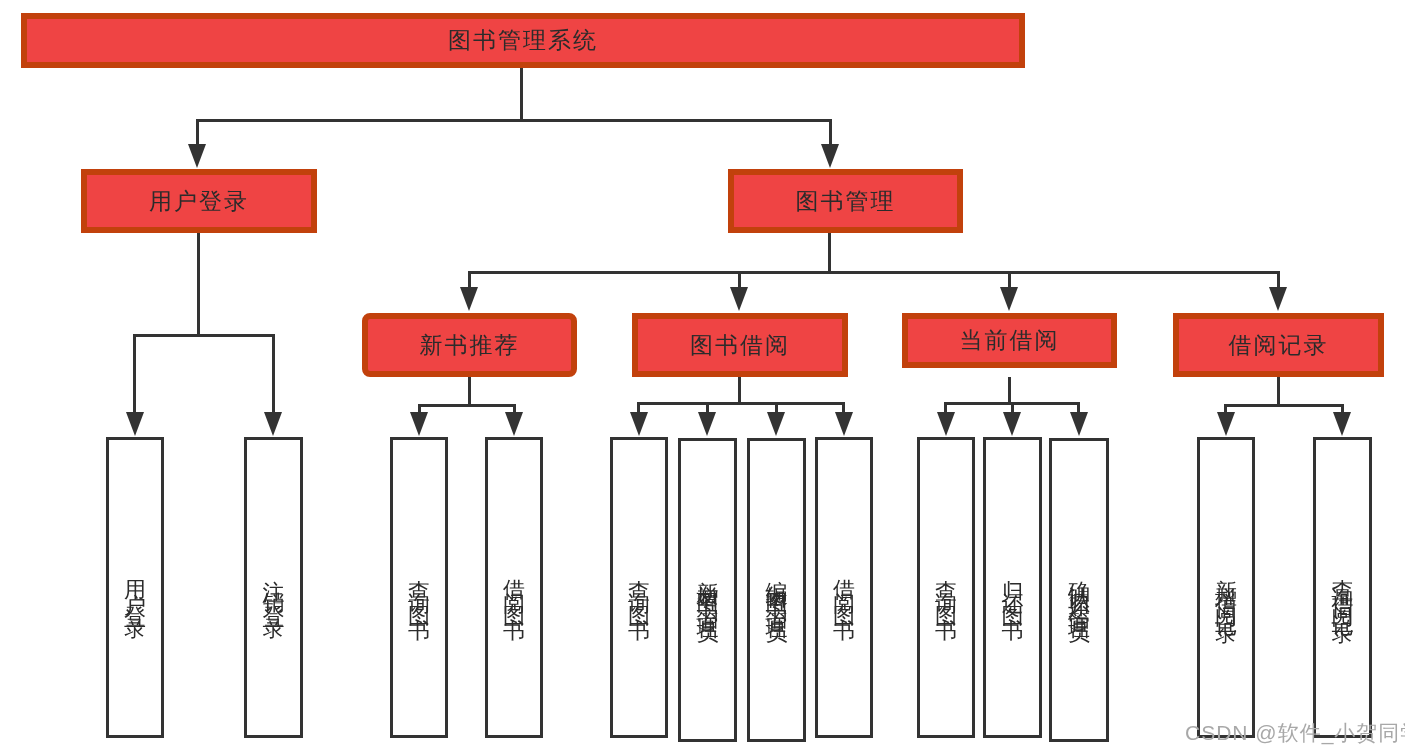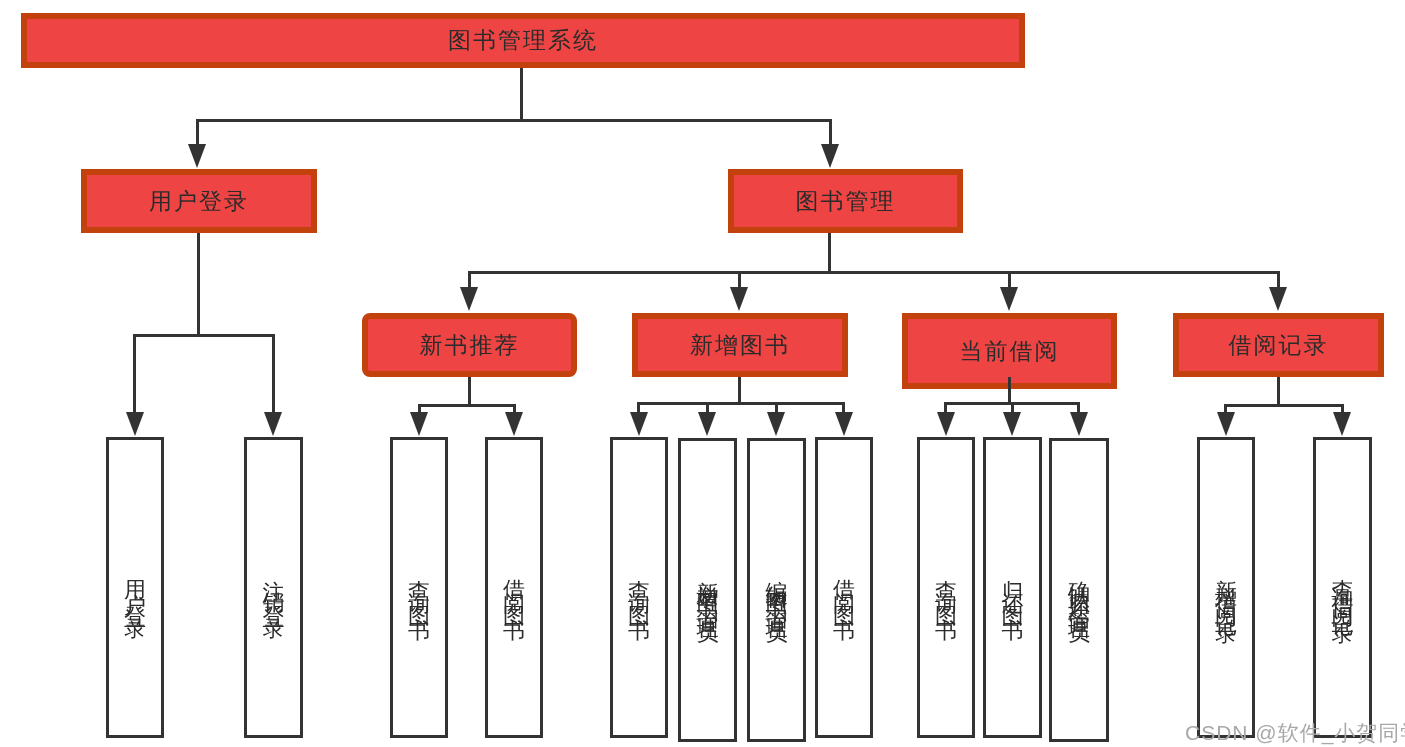--- a/index.html
+++ b/index.html
@@ -63,22 +63,22 @@
 <div class="vline" style="left:468px;top:271px;height:20px;"></div>
 <div class="vline" style="left:738px;top:271px;height:20px;"></div>
 <div class="vline" style="left:1008px;top:271px;height:20px;"></div>
 <div class="vline" style="left:1277px;top:271px;height:20px;"></div>
 <div class="arrow" style="left:460px;top:287px;"></div>
 <div class="arrow" style="left:730px;top:287px;"></div>
 <div class="arrow" style="left:1000px;top:287px;"></div>
 <div class="arrow" style="left:1269px;top:287px;"></div>
 
 <div class="box" style="left:362px;top:313px;width:215px;height:64px;border-radius:8px;">新书推荐</div>
-<div class="box" style="left:632px;top:313px;width:216px;height:64px;">新增图书</div>
-<div class="box" style="left:902px;top:313px;width:215px;height:76px;">当前借阅</div>
+<div class="box" style="left:632px;top:313px;width:216px;height:64px;">图书借阅</div>
+<div class="box" style="left:902px;top:313px;width:215px;height:55px;">当前借阅</div>
 <div class="box" style="left:1173px;top:313px;width:211px;height:64px;">借阅记录</div>
 
 <div class="vline" style="left:468px;top:377px;height:30px;"></div>
 <div class="hline" style="left:418px;top:404px;width:98px;"></div>
 <div class="vline" style="left:418px;top:404px;height:12px;"></div>
 <div class="vline" style="left:513px;top:404px;height:12px;"></div>
 <div class="arrow" style="left:410px;top:412px;"></div>
 <div class="arrow" style="left:505px;top:412px;"></div>
 
 <div class="vline" style="left:738px;top:377px;height:28px;"></div>

